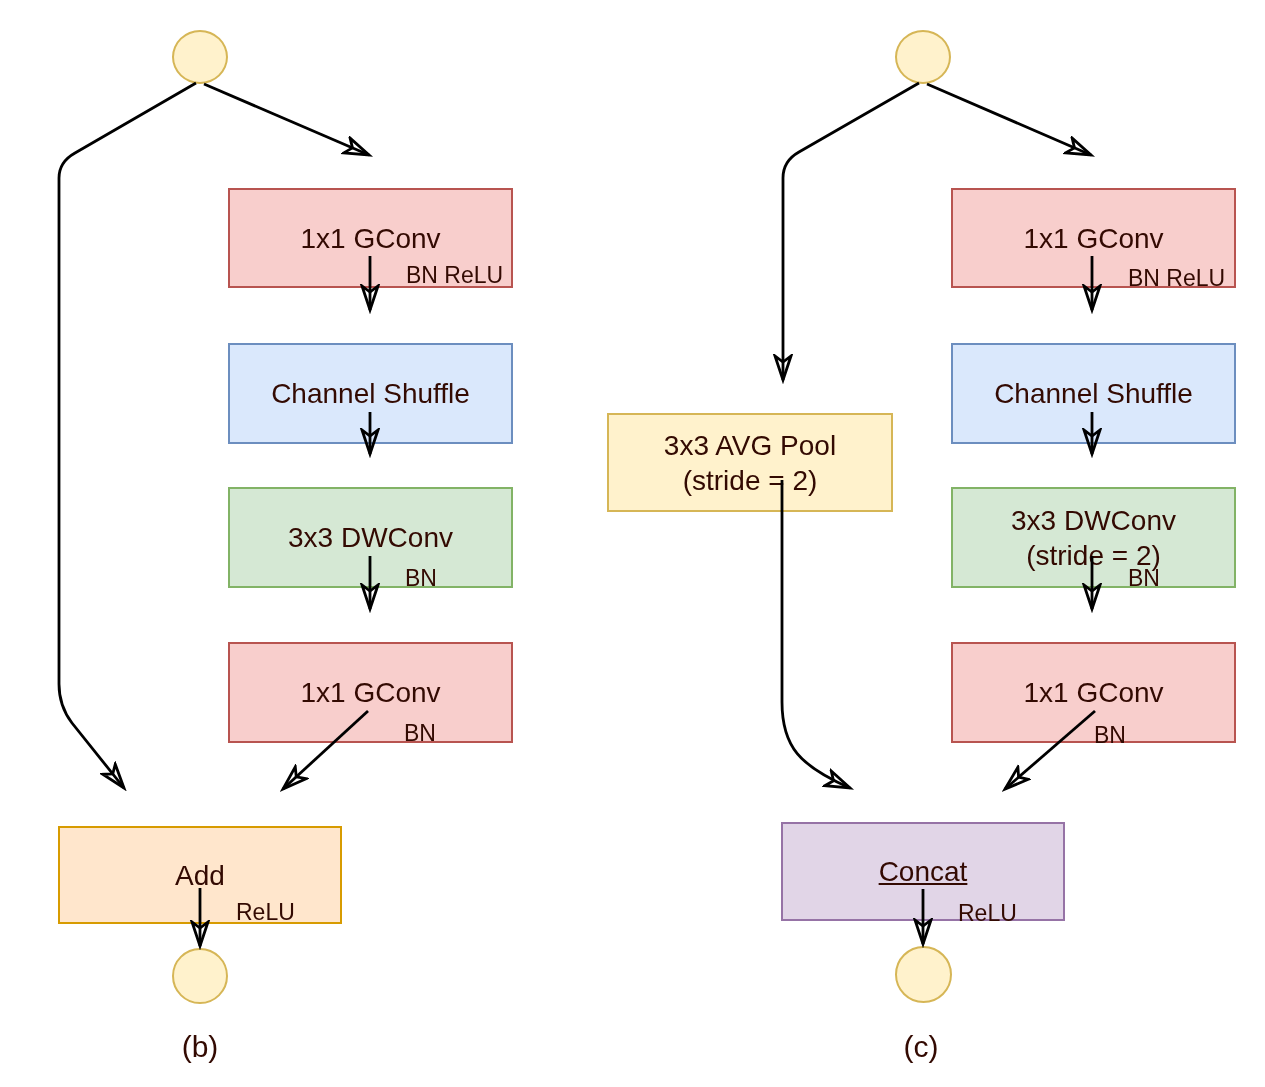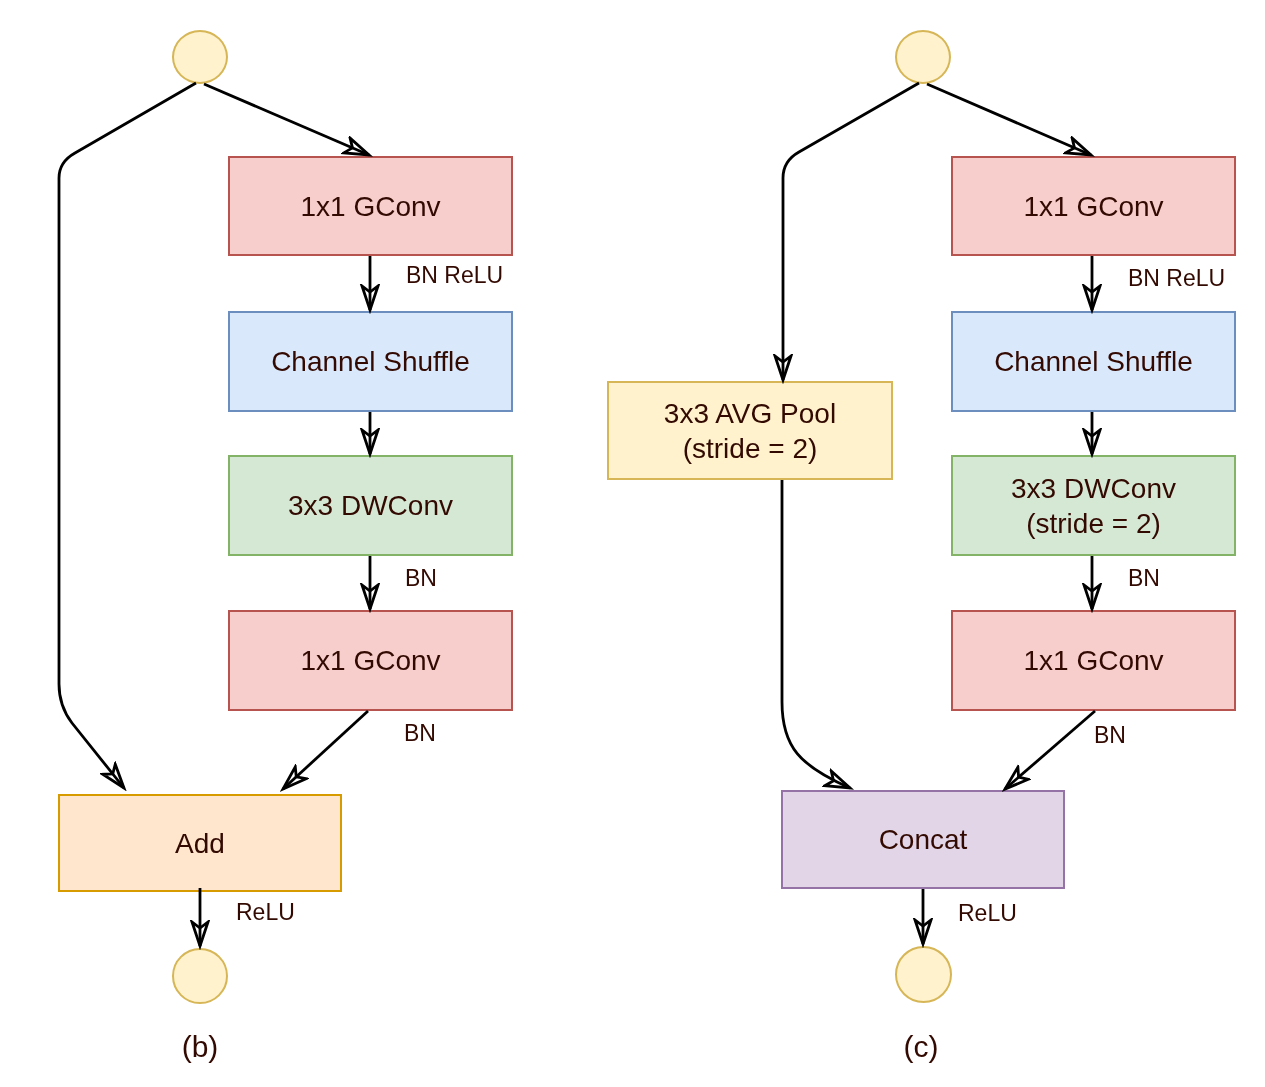--- a/index.html
+++ b/index.html
@@ -14,28 +14,28 @@
   html,body{margin:0;padding:0;background:#ffffff;}
   #canvas{
     position:relative;width:1265px;height:1087px;background:#ffffff;
     font-family:"Liberation Sans",sans-serif;color:var(--text-color);
     overflow:hidden;
   }
   .node{
     position:absolute;display:flex;flex-direction:column;
     align-items:center;justify-content:center;text-align:center;
     font-size:28px;line-height:35px;box-sizing:border-box;
-    border:2px solid #000;z-index:1;
+    border:2px solid #000;z-index:1;margin-top:32px;
   }
   .fill-red{background:var(--red-fill);border-color:var(--red-stroke);}
   .fill-blue{background:var(--blue-fill);border-color:var(--blue-stroke);}
   .fill-green{background:var(--green-fill);border-color:var(--green-stroke);}
   .fill-orange{background:var(--orange-fill);border-color:var(--orange-stroke);}
   .fill-yellow{background:var(--yellow-fill);border-color:var(--yellow-stroke);}
-  .fill-purple{background:var(--purple-fill);border-color:var(--purple-stroke);}
+  .fill-purple{background:var(--purple-fill);border-color:var(--purple-stroke);text-decoration:underline;}
   .circle{
     position:absolute;border-radius:50%;box-sizing:border-box;
     background:var(--yellow-fill);border:2.5px solid var(--yellow-stroke);z-index:1;
   }
   .edge-label{
     position:absolute;font-size:23px;line-height:32px;white-space:nowrap;z-index:3;
   }
   .caption{
     position:absolute;width:120px;text-align:center;font-size:30px;z-index:3;
   }

